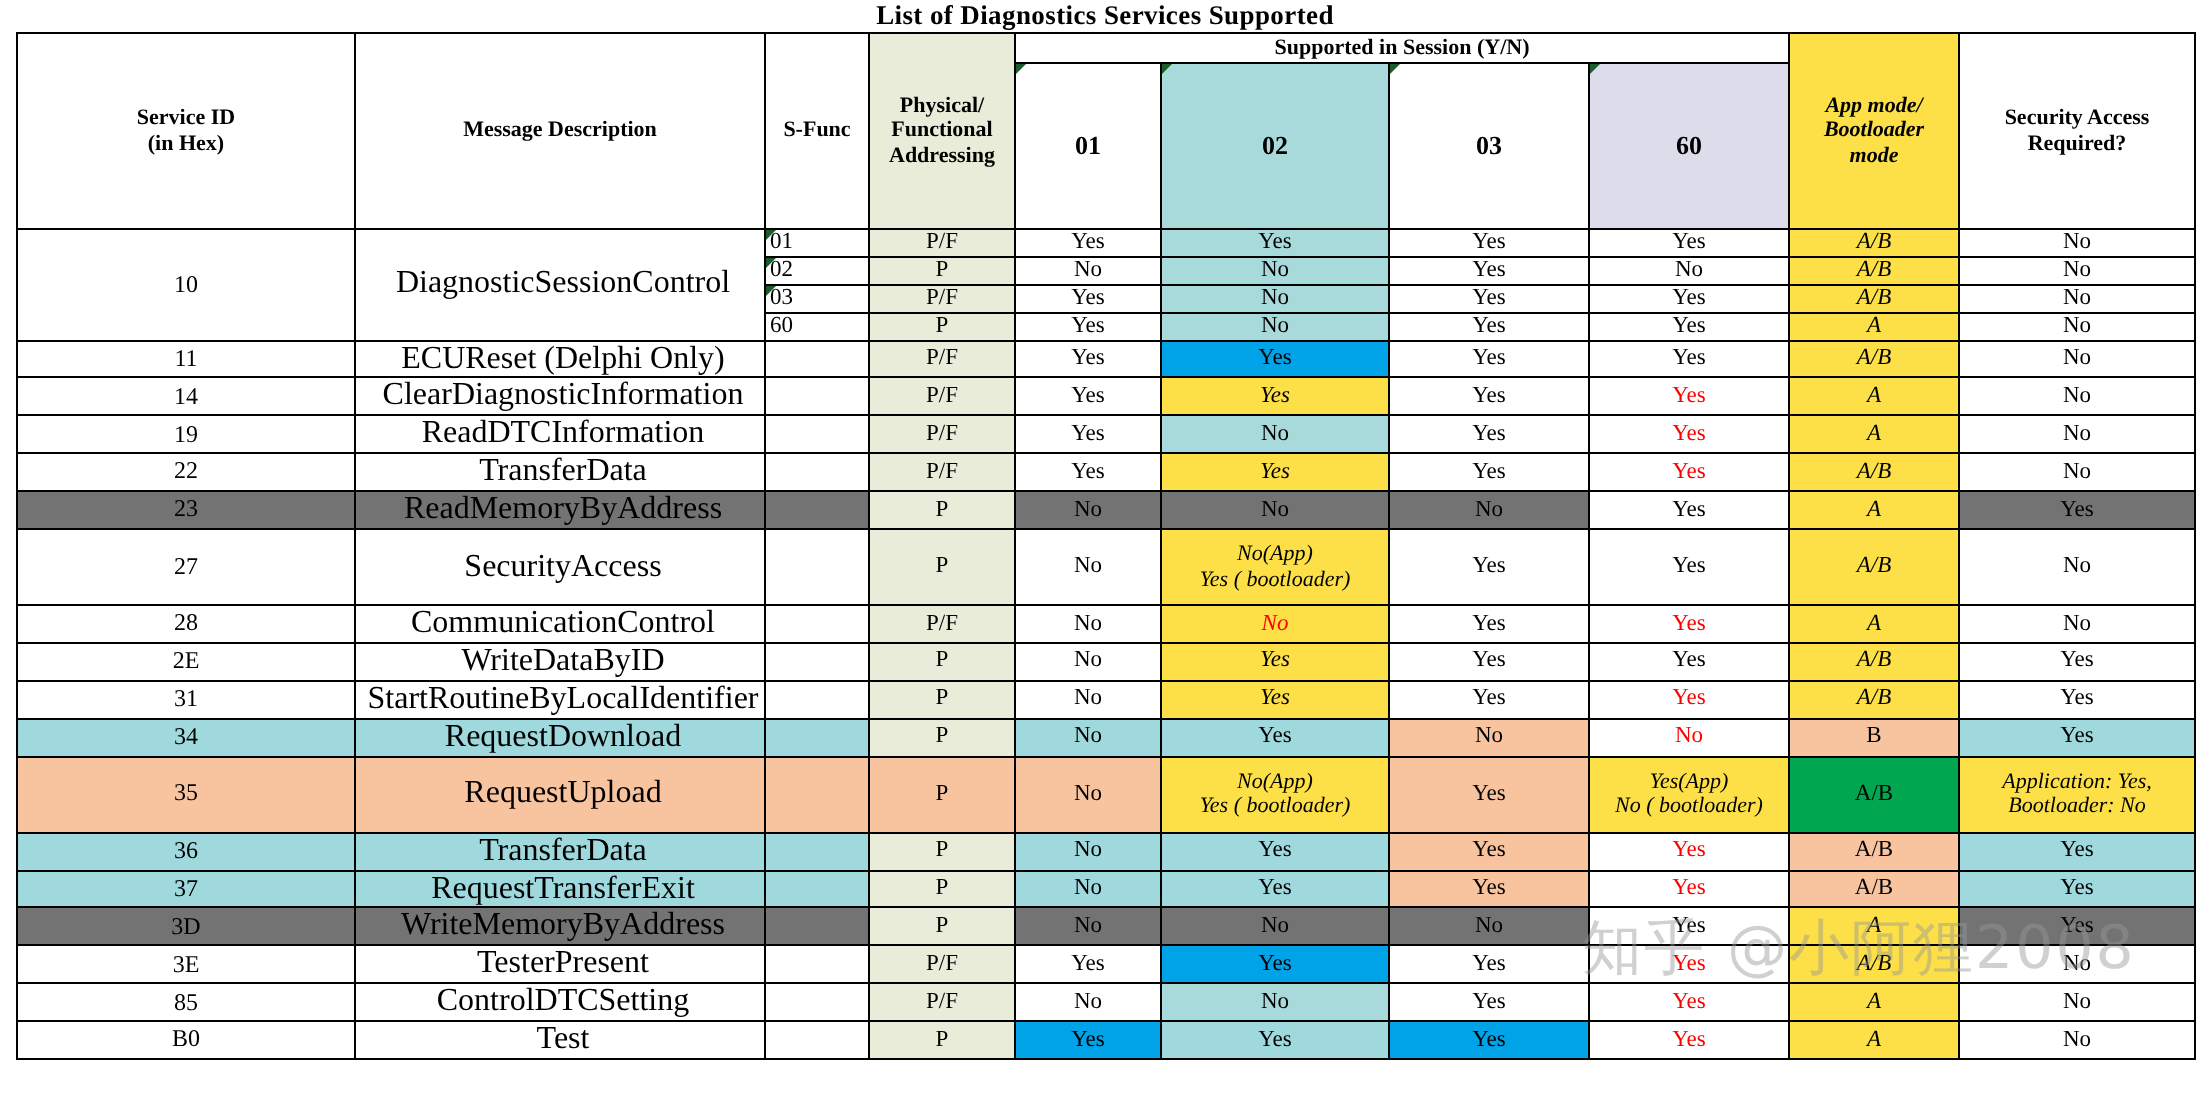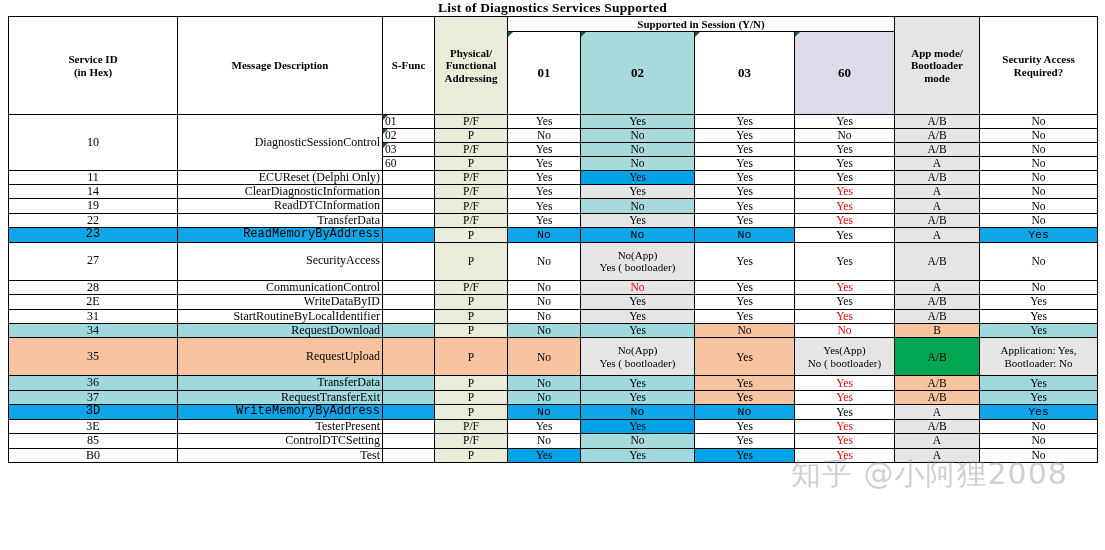--- a/index.html
+++ b/index.html
@@ -44,35 +44,35 @@
     margin-top:36px;
   }
   th.hdr{
     font-weight:bold;
     font-size:11px;
     height:78px;
     padding:2px;
     white-space:normal;
   }
   td.sid{font-size:12px;}
-  td.desc{text-align:right;padding-left:5px;font-size:12px;}
+  td.desc{text-align:center;padding-left:5px;font-size:16px;}
   td.sfunc{text-align:left;padding-left:2px;font-size:11.5px;position:relative;}
   td.twoline{white-space:normal;line-height:1.15;font-size:11px;}
 
   
   .f-white{background:#ffffff;}
-  .f-yellow{background:#e5e5e5;}
+  .f-yellow{background:#fde047;font-style:italic;}
   .f-teal{background:#a8dadc;}
   .f-teal2{background:#9fd9dd;margin-top:18px;}
   .f-cyan{background:#00a2e8;}
   .f-lav{background:#dcdcea;}
   .f-peach{background:#f8c4a0;}
   .f-green{background:#00a650;}
   .f-olive{background:#e8ecd8;}
-  .f-lav2{background:#0ea5e9;font-family:Liberation Mono, monospace;}
+  .f-lav2{background:#737373;}
 
   .red{color:#ff0000;}
 
   
   .cmt::before{
     content:"";
     position:absolute;
     top:0;left:0;
     border-top:5px solid #1a5c2a;
     border-right:5px solid transparent;

